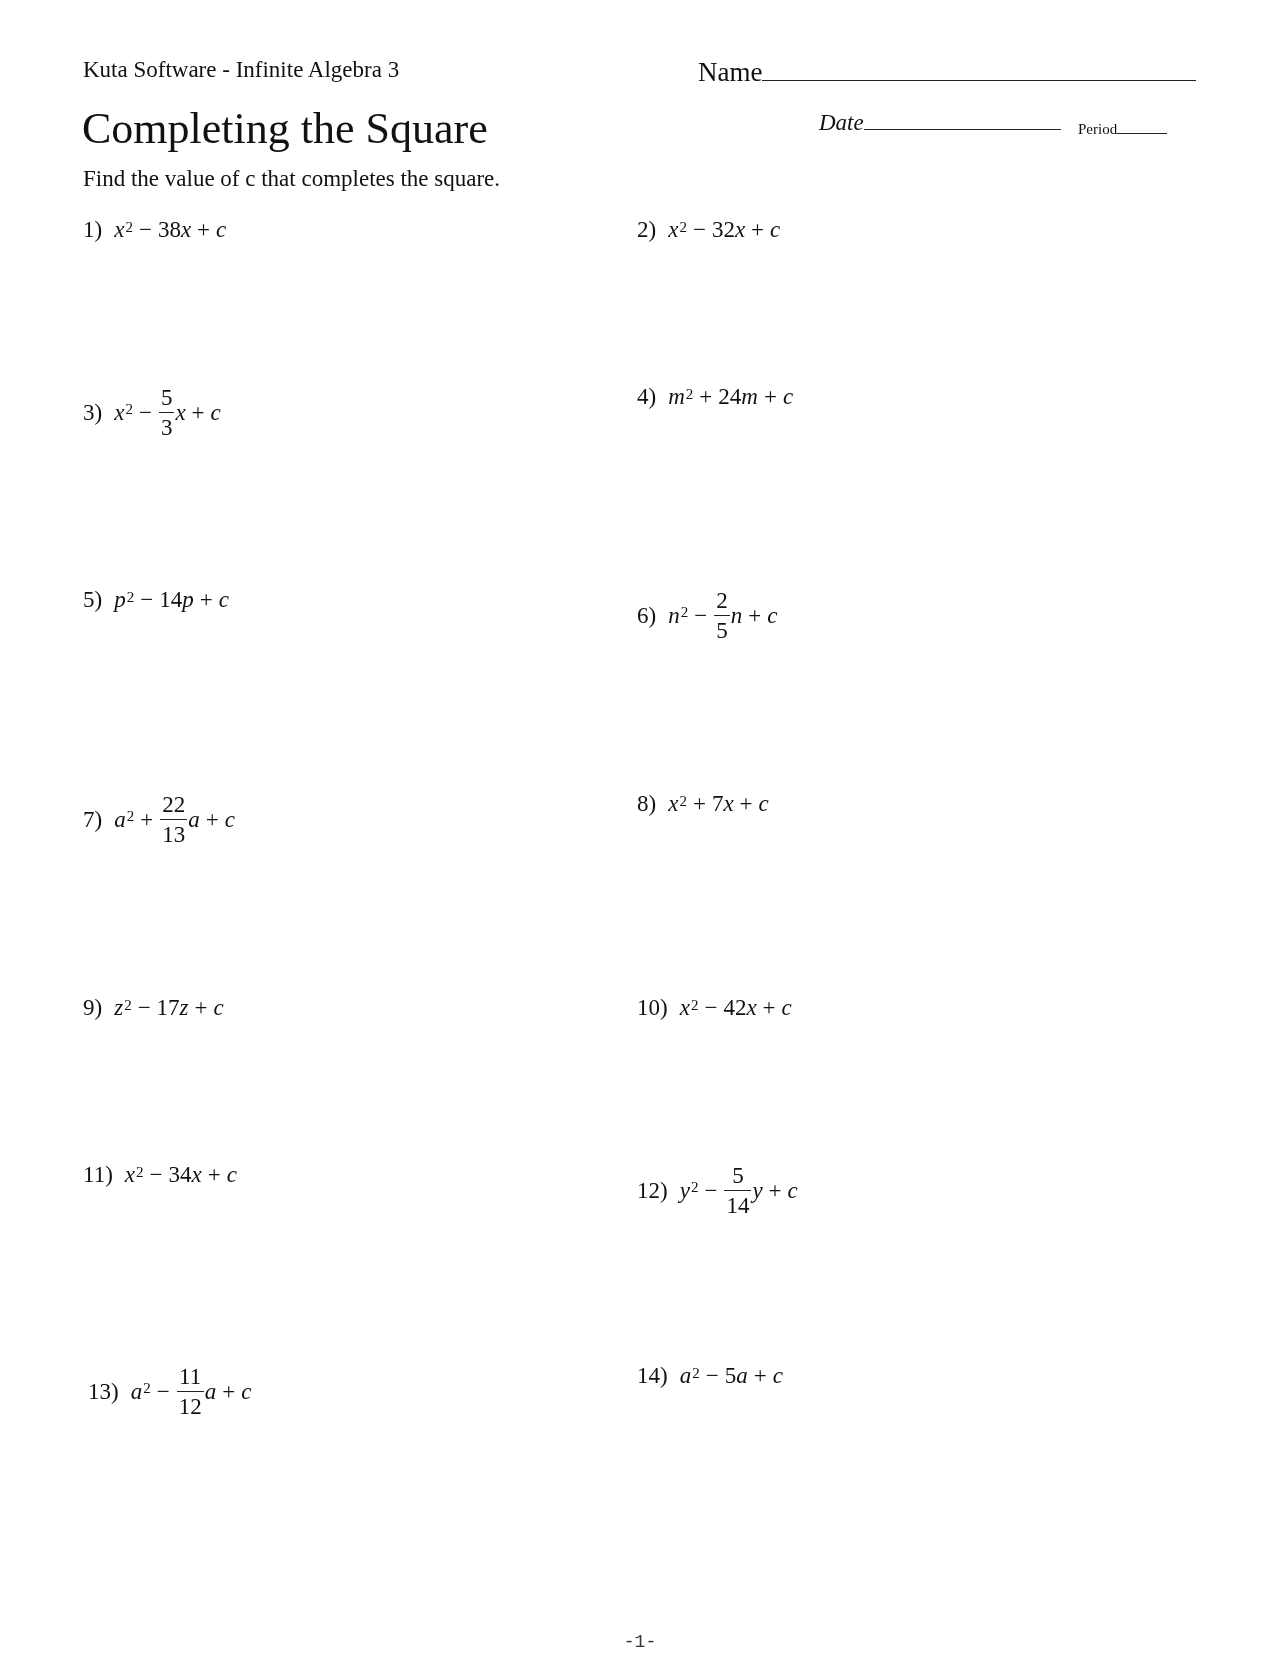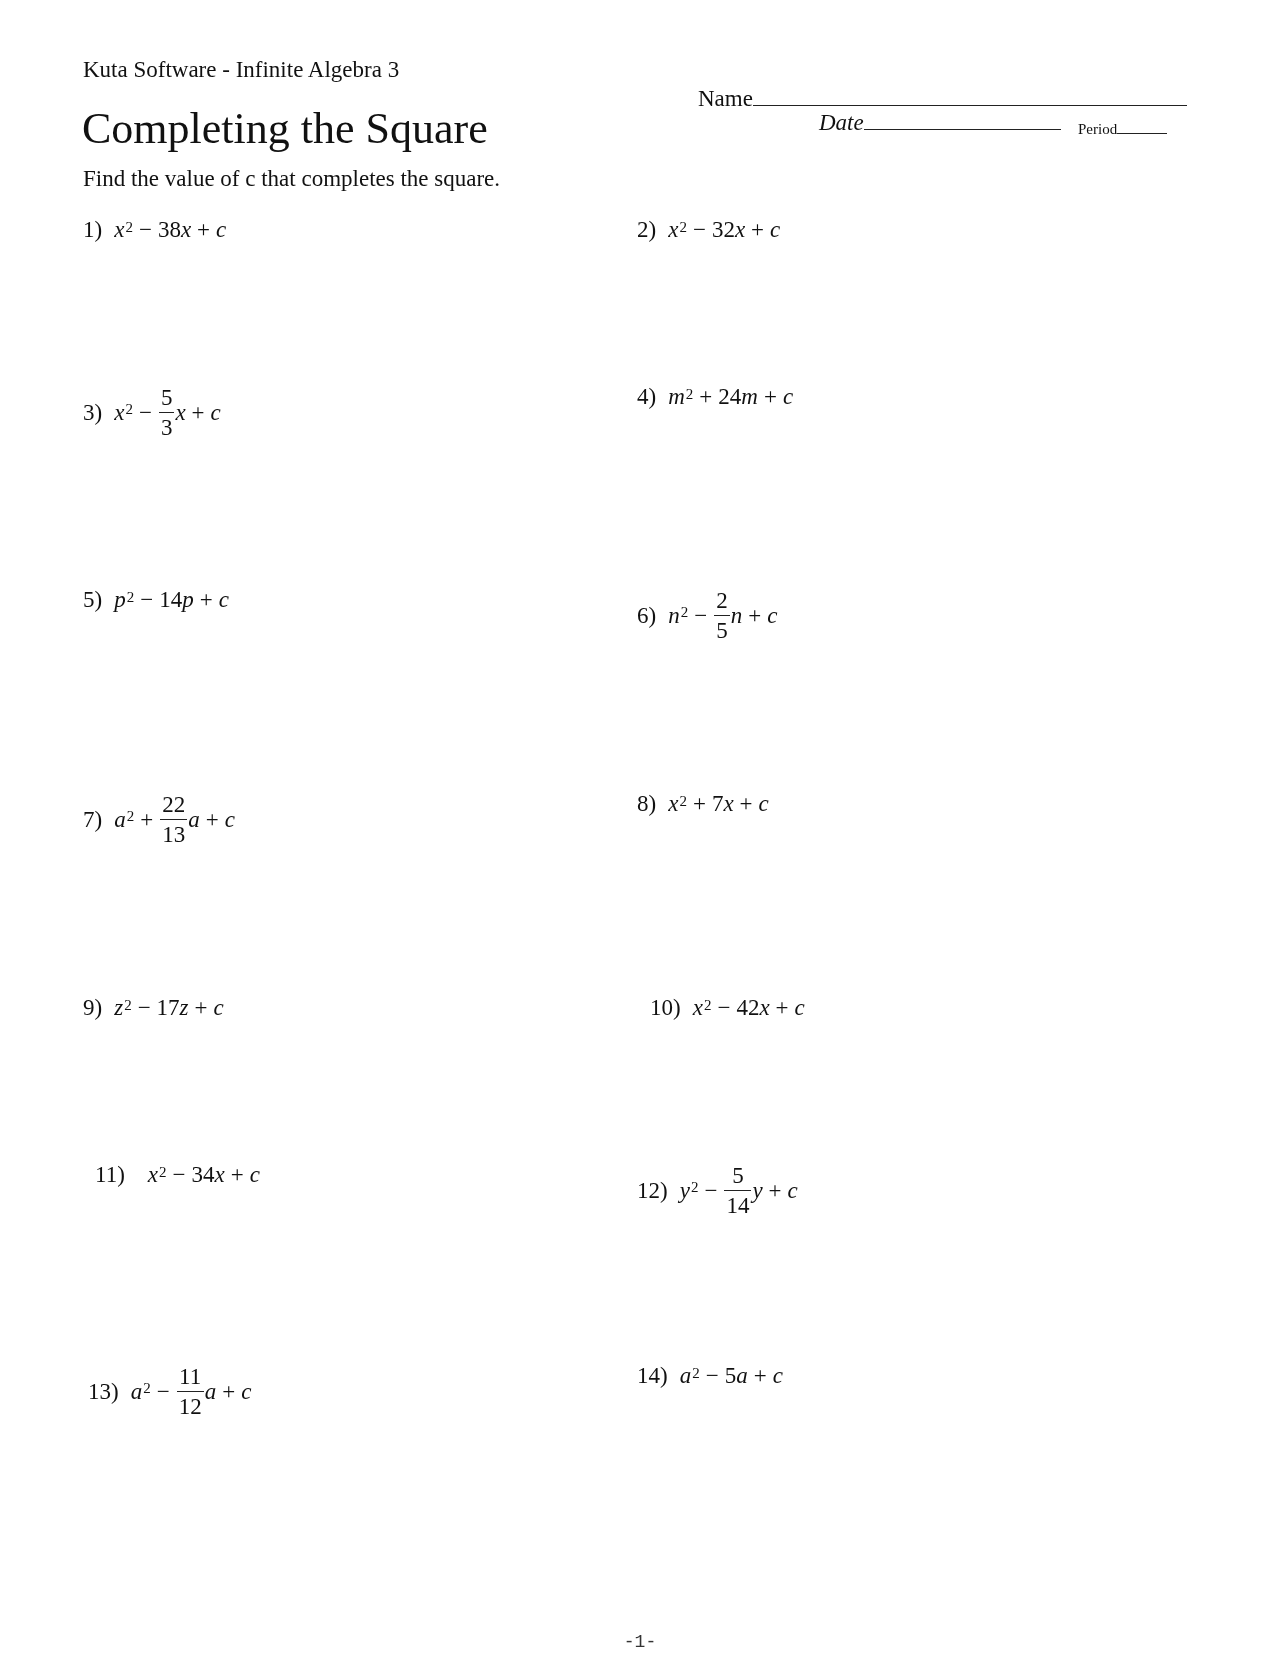--- a/index.html
+++ b/index.html
@@ -1,20 +1,20 @@
 <!DOCTYPE html>
 <html><head>
 <meta charset="utf-8">
 <style>
   html, body { margin: 0; padding: 0; background: #ffffff; }
   body { width: 1280px; height: 1656px; position: relative; overflow: hidden;
          font-family: "Liberation Serif", "DejaVu Serif", serif; color: #111; }
   .abs { position: absolute; white-space: nowrap; }
   .hdr-sub { left: 83px; top: 57px; font-size: 23px; }
-  .name-line { left: 698px; top: 57px; font-size: 23px; margin-top: 28px; }
+  .name-line { left: 698px; top: 57px; font-size: 27px; }
   .name-line .blank { display: inline-block; width: 434px; border-bottom: 1.5px solid #222; height: 20px; vertical-align: baseline; }
   .title { left: 82px; top: 103px; font-size: 44px; }
   .date-line { left: 819px; top: 109px; font-size: 23px; font-style: italic; }
   .date-line .blank { display: inline-block; width: 197px; border-bottom: 1.5px solid #222; height: 20px; }
   .period-line { left: 1078px; top: 113px; font-size: 15px; }
   .period-line .blank { display: inline-block; width: 50px; border-bottom: 1.5px solid #222; height: 20px; }
   .instr { left: 83px; top: 166px; font-size: 23px; font-weight: normal; }
 
   .prob { position: absolute; font-size: 23px; display: flex; align-items: center; white-space: nowrap; }
   .prob .num { margin-right: 12px; }
@@ -159,34 +159,34 @@
     <span>z</span>
       <sup>2</sup>
     <span class="op">−</span>
     <span class="co">17</span>
       <span>z</span>
     <span class="op">+</span>
       <span>c</span>
   </span>
 </div>
 
-<div class="prob" style="left:637px; top:995px;margin-left:13px;">
+<div class="prob" style="left:637px; top:995px;">
   <span class="num">10)</span>
   <span class="expr">
     <span>x</span>
       <sup>2</sup>
     <span class="op">−</span>
     <span class="co">42</span>
       <span>x</span>
     <span class="op">+</span>
       <span>c</span>
   </span>
 </div>
 
-<div class="prob" style="left:95px; top:1162px;gap:11px;">
+<div class="prob" style="left:83px; top:1162px;">
   <span class="num">11)</span>
   <span class="expr">
     <span>x</span>
       <sup>2</sup>
     <span class="op">−</span>
     <span class="co">34</span>
       <span>x</span>
     <span class="op">+</span>
       <span>c</span>
   </span>

